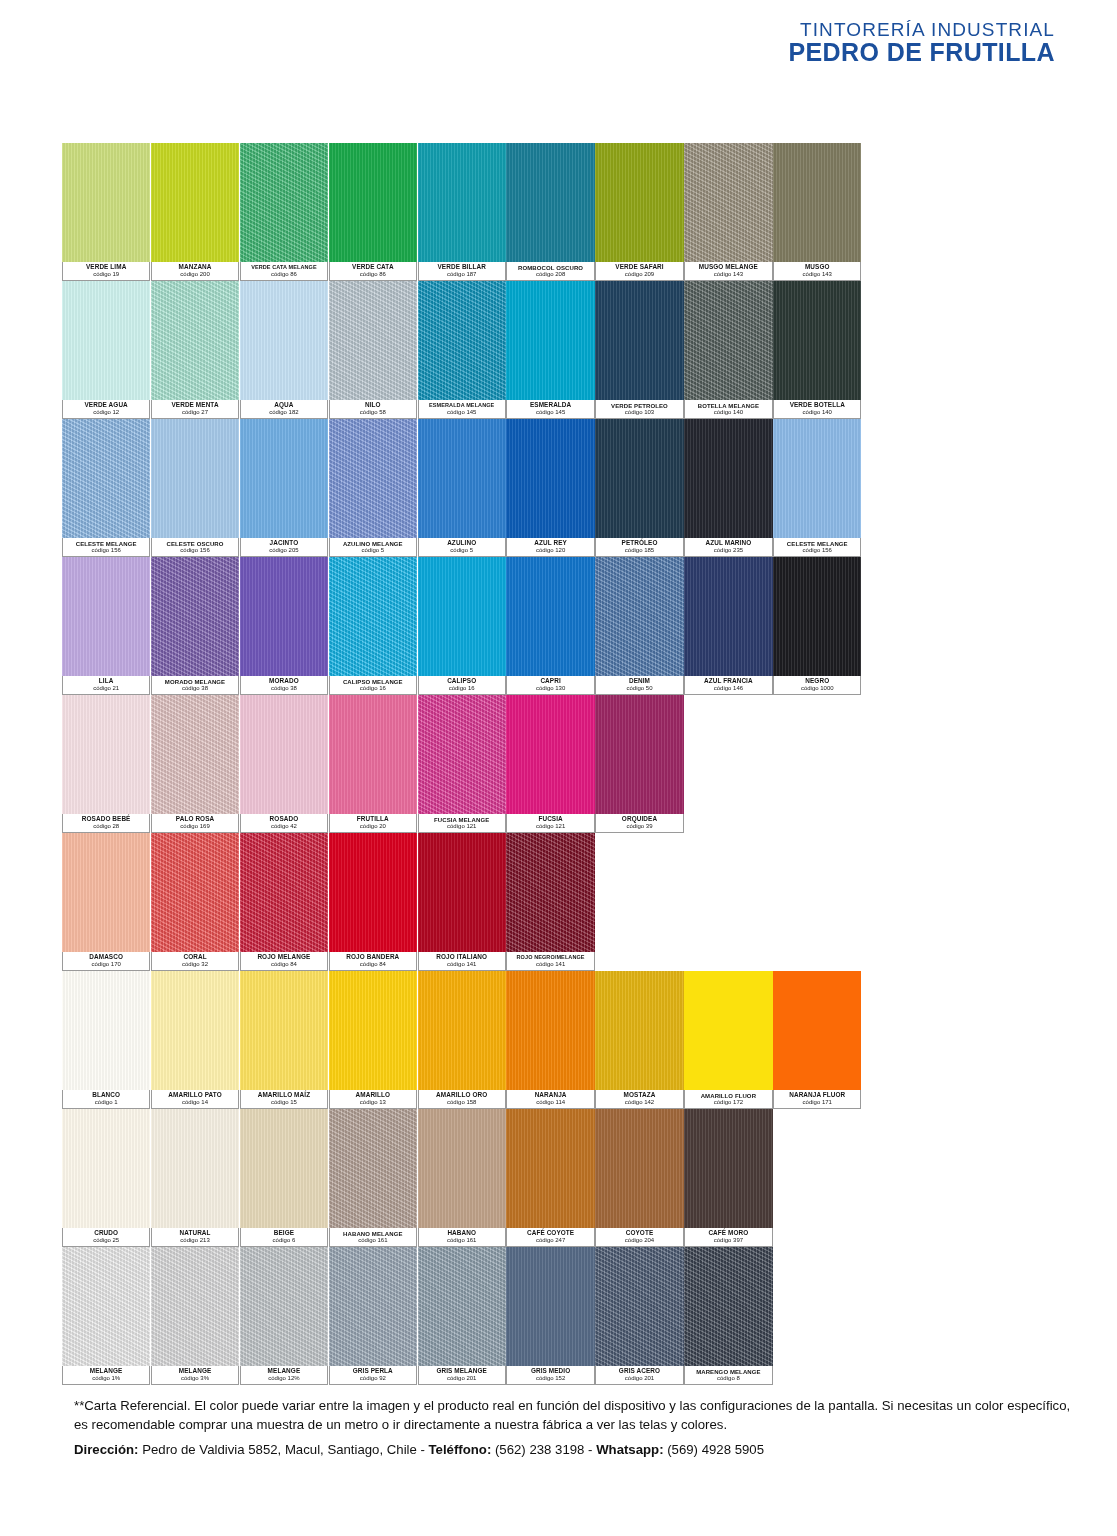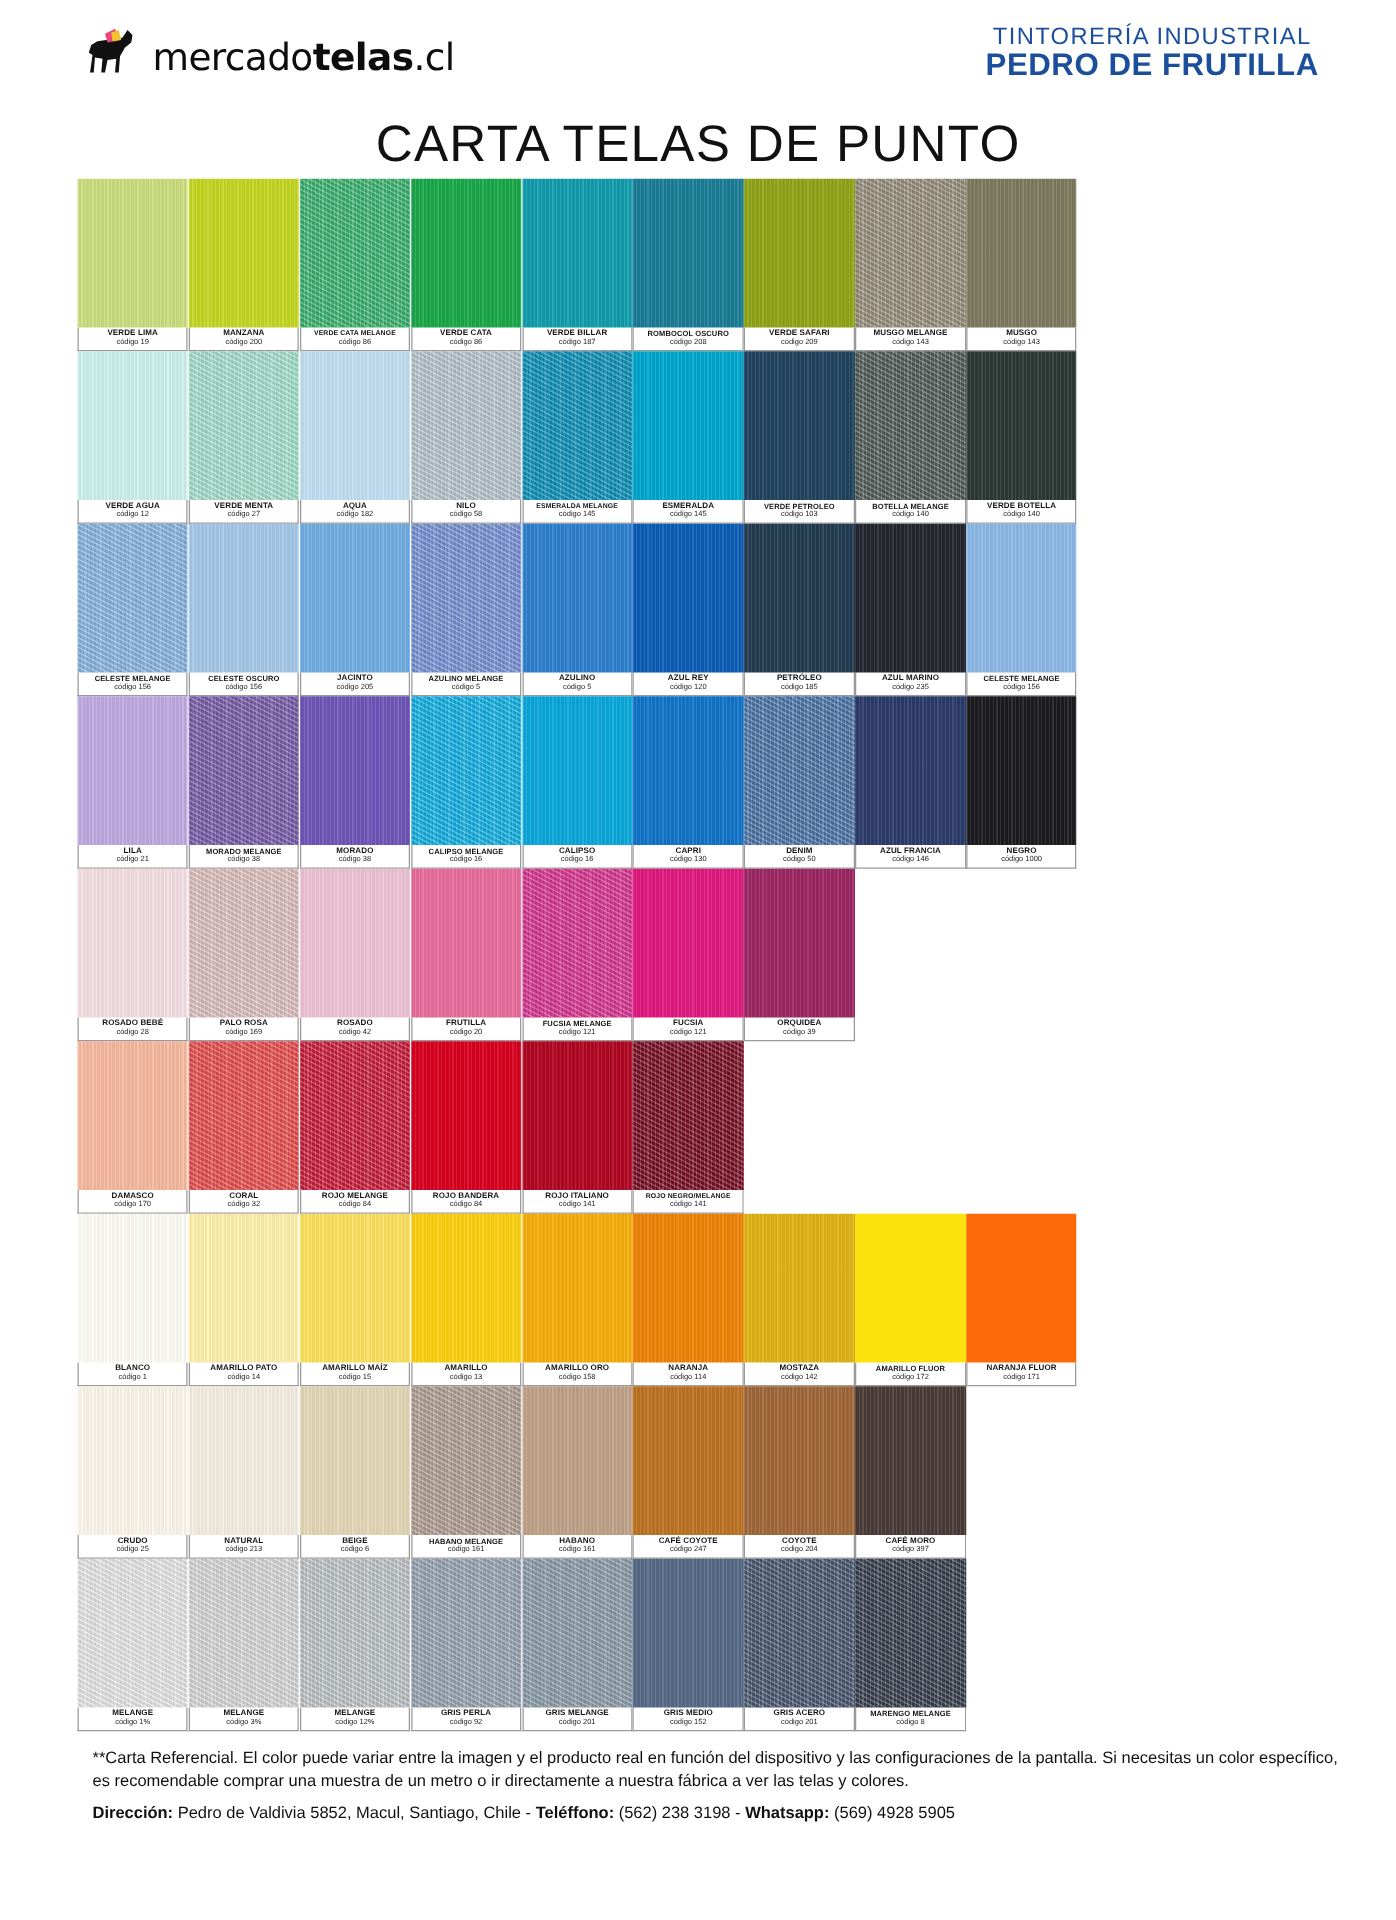--- a/index.html
+++ b/index.html
@@ -20,21 +20,21 @@
   .camel-wrap { width: 56px; height: 46px; position: relative; }
   .brand-wordmark {
     font-size: 30px; letter-spacing: -0.5px; color: #0d0d0d;
     font-family: "DejaVu Sans", sans-serif; line-height: 1;
     padding-bottom: 2px;
   }
   .brand-wordmark .light { font-weight: 400; }
   .brand-wordmark .bold { font-weight: 700; }
 
   .tintoreria {
-    position: absolute; right: 62px; top: 20px; text-align: center;
+    position: absolute; right: 62px; top: 20px; text-align: right;
     color: #1b4f9c; line-height: 1.0;
   }
   .tintoreria .l1 {
     font-size: 19px; font-weight: 400; letter-spacing: 1.1px;
     font-family: "Liberation Sans", sans-serif;
   }
   .tintoreria .l2 {
     font-size: 25px; font-weight: 700; letter-spacing: 0.4px;
     margin-top: 1px; font-family: "Liberation Sans", sans-serif;
   }
@@ -103,38 +103,27 @@
     font-family: "Liberation Sans", sans-serif; }
   .footer p.tight { margin-bottom: 6px; }
   .footer b { font-weight: 700; }
 </style>
 </head>
 <body>
 
 <div class="page">
 
   <div class="header">
-    <div class="brand-logo">
-      <div class="camel-wrap">
-        <svg viewBox="0 0 56 46" width="56" height="46" aria-hidden="true">
-          <path d="M10 40 L12 26 L9 24 L11 18 L16 15 L23 14 L30 15 L36 12 L40 6 L44 10 L43 16 L38 20 L34 27 L33 40 L30 40 L31 29 L24 30 L22 40 L19 40 L20 29 L14 28 L13 40 Z" fill="#111"></path>
-          <path d="M22 9 L30 5 L34 14 L24 16 Z" fill="#e8467c"></path>
-          <path d="M27 8 L33 6 L35 14 L28 15 Z" fill="#f2c230"></path>
-        </svg>
-      </div>
-      <div class="brand-wordmark"><span class="light">mercado</span><span class="bold">telas</span><span class="light">.cl</span></div>
-    </div>
 
     <div class="tintoreria">
       <div class="l1">TINTORERÍA INDUSTRIAL</div>
       <div class="l2">PEDRO DE FRUTILLA</div>
     </div>
   </div>
 
-  <div class="chart-title">CARTA TELAS DE PUNTO</div>
 
   <div class="grid">
       <div class="row">
         <div class="cell">
           <div class="swatch" style="background: rgb(203, 221, 126);"></div>
           <div class="label">
             <div class="name">VERDE LIMA</div>
             <div class="code">código 19</div>
           </div>
         </div>

